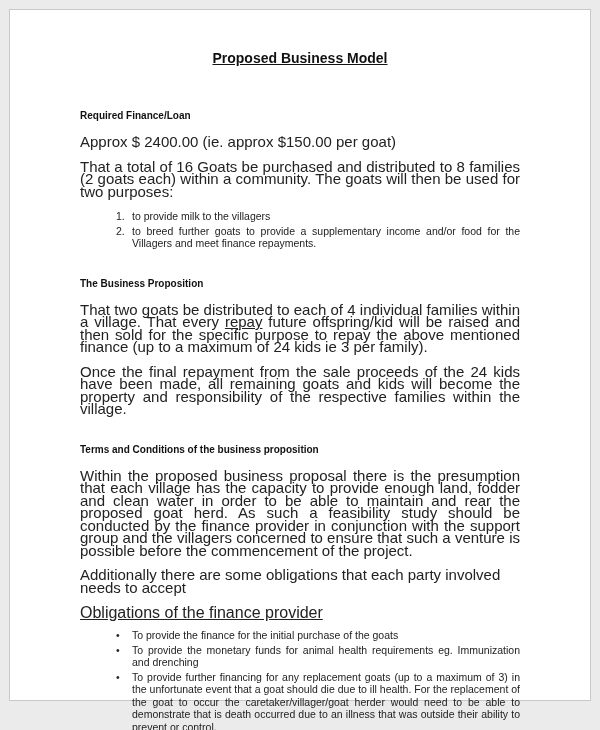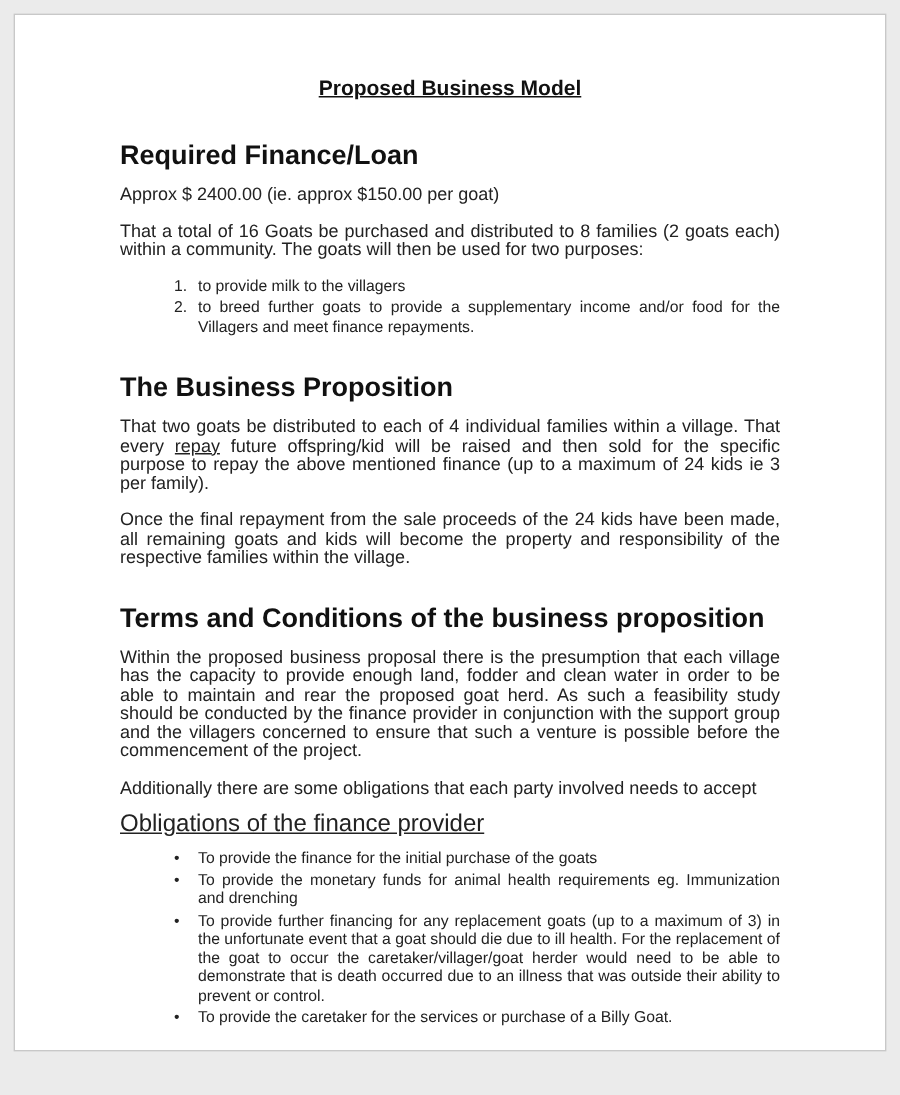--- a/index.html
+++ b/index.html
@@ -22,42 +22,42 @@
     top: 9px;
     width: 582px;
     height: 692px;
     box-sizing: border-box;
     background: #ffffff;
     border: 1px solid #c8c8c8;
     padding: 40px 70px 20px 70px;
     color: #1a1a1a;
   }
   h1.doc-title {
-    margin: 0 0 28px 0;
+    margin: 0 0 41px 0;
     font-size: 14px;
     line-height: 17px;
     font-weight: bold;
     text-align: center;
     text-decoration: underline;
     color: #111;
   }
   h2.sec-heading {
     margin: 0 0 12px 0;
-    font-size: 18px;
+    font-size: 10px;
     line-height: 16px;
     font-weight: bold;
     color: #111;
   }
   section + section h2.sec-heading,
   .sec-gap {
     margin-top: 26px;
   }
   p.body-p {
     margin: 0 0 12px 0;
-    font-size: 12px;
+    font-size: 15px;
     line-height: 12.5px;
     text-align: justify;
     color: #222;
   }
   p.body-p.no-justify { text-align: left; }
   .underlined { text-decoration: underline; }
   .sub-heading {
     margin: 0 0 10px 0;
     font-size: 16px;
     line-height: 13px;

